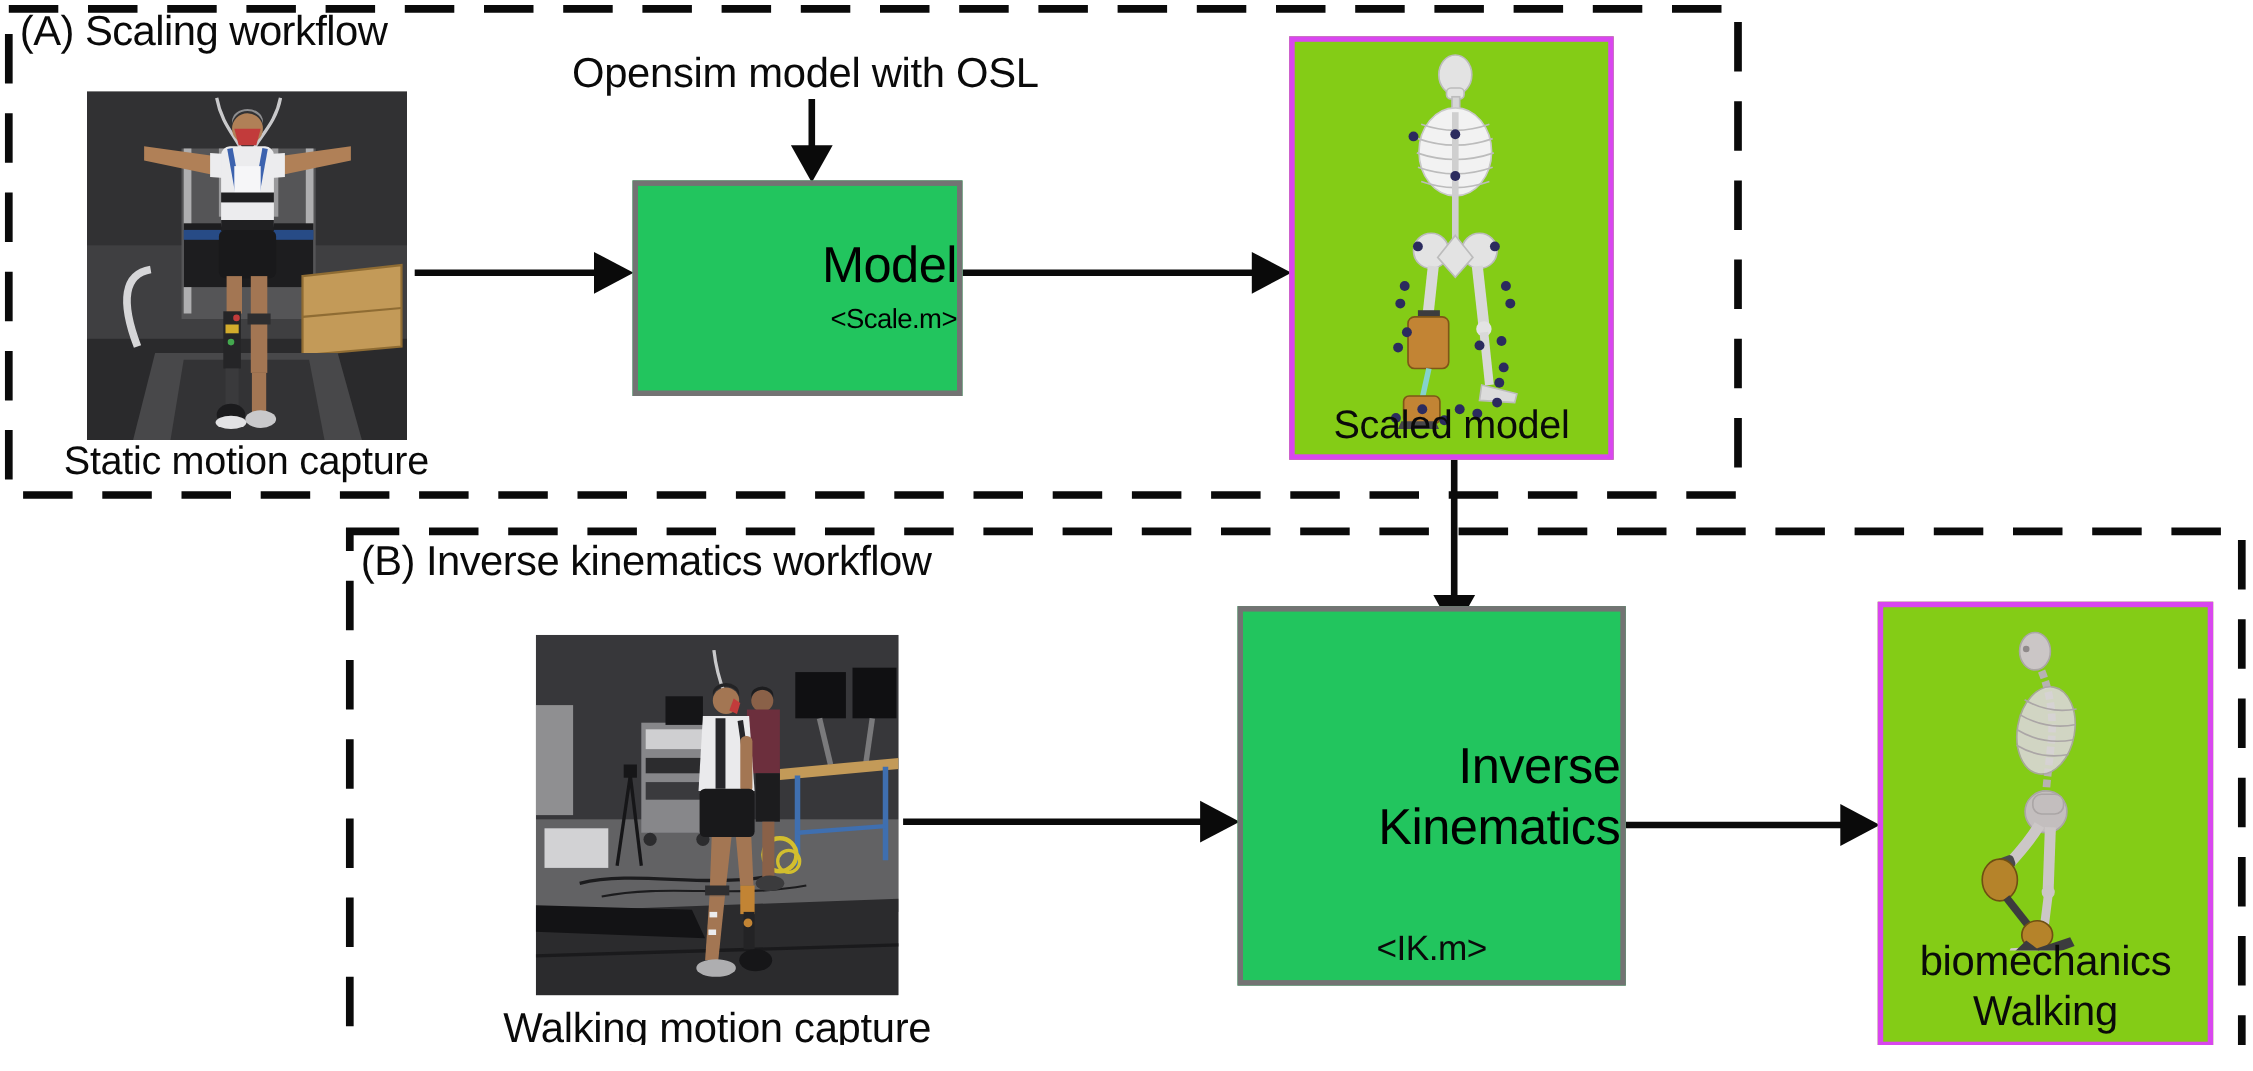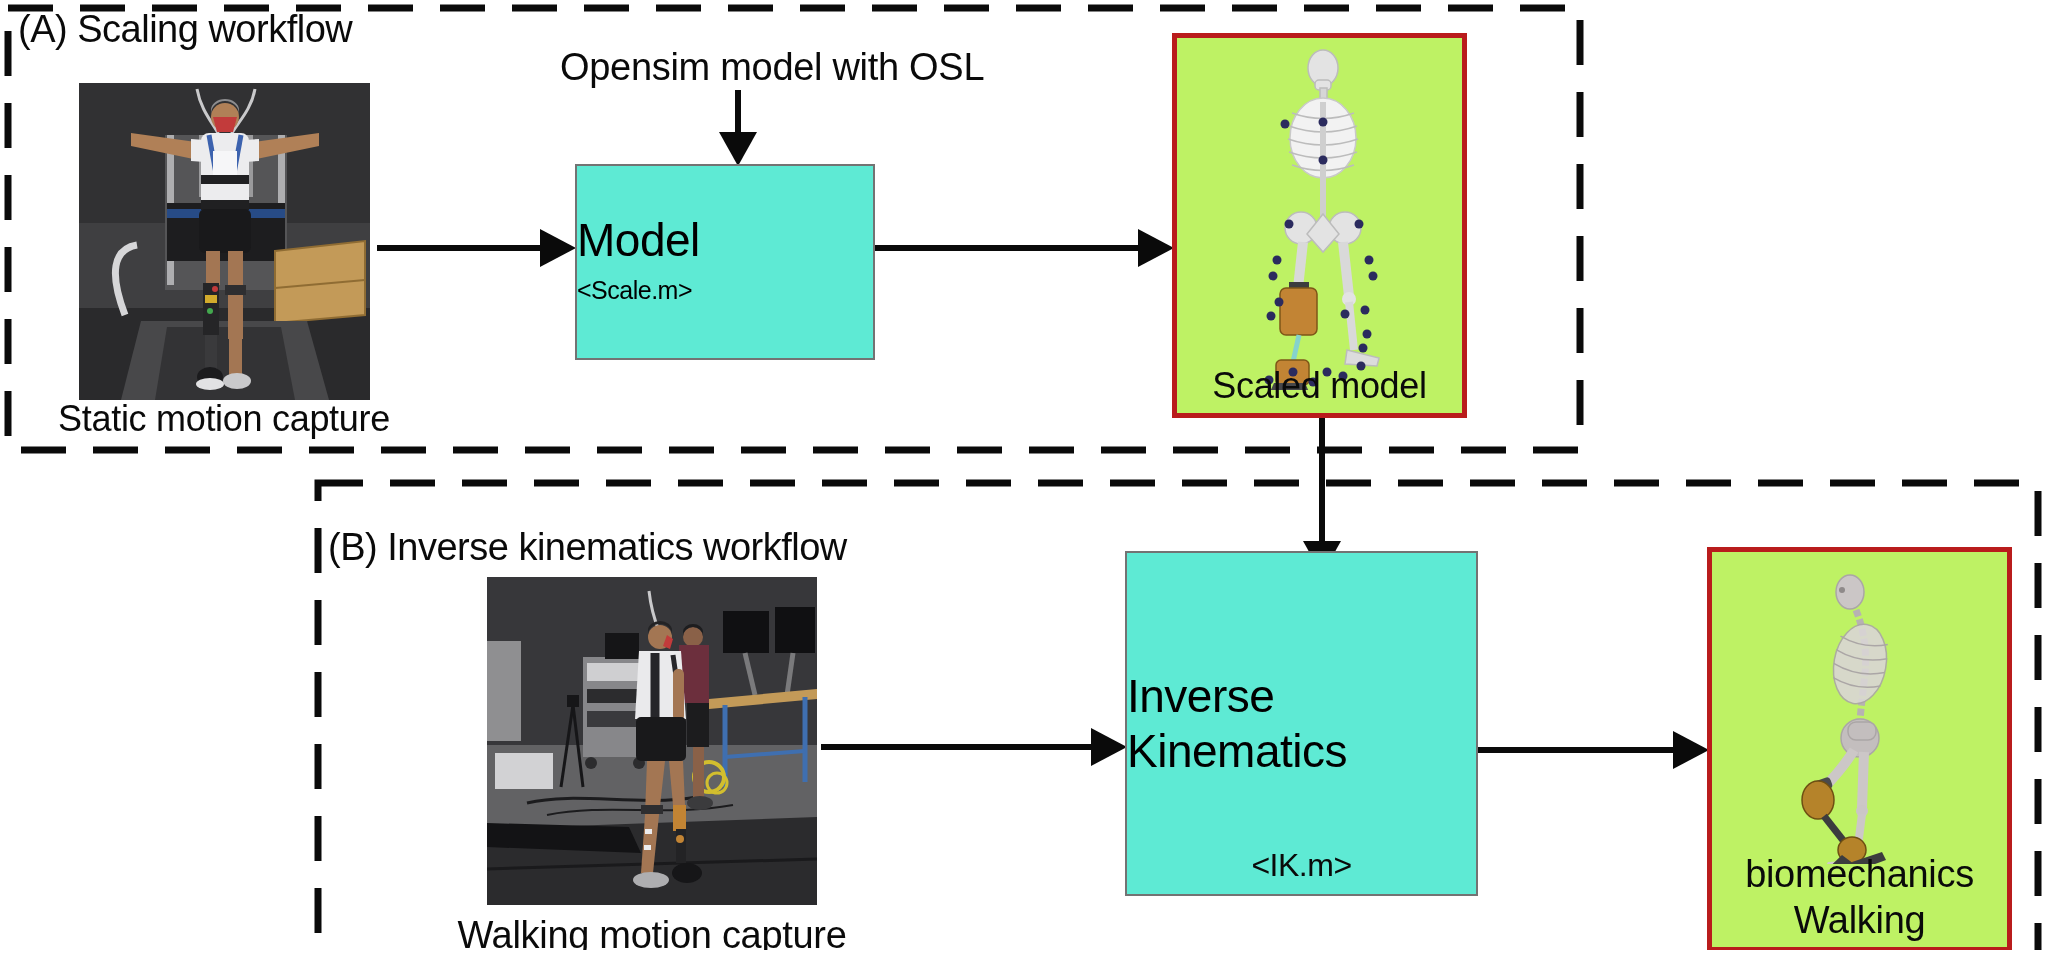--- a/index.html
+++ b/index.html
@@ -9,27 +9,27 @@
   }
   .abs{position:absolute;}
   #lines-layer{position:absolute;left:0;top:0;width:2048px;height:974px;z-index:1;}
   .section-title{
     font-size:38px;letter-spacing:-0.5px;white-space:nowrap;z-index:3;color:#0a0a0a;
   }
   .caption{
     font-size:36px;letter-spacing:-0.3px;text-align:center;white-space:nowrap;z-index:3;color:#0a0a0a;
   }
   .flow-box{
-    box-sizing:border-box;border:2px solid #737373;background:#5eead4;z-index:2;
-    display:flex;flex-direction:column;align-items:flex-start;justify-content:center;
+    box-sizing:border-box;border:5px solid #737373;background:#22c55e;z-index:2;
+    display:flex;flex-direction:column;align-items:flex-end;justify-content:center;
   }
   .flow-box .big-line{font-size:46px;line-height:55px;letter-spacing:-0.5px;}
   .flow-box .script-line{font-size:25px;line-height:44px;letter-spacing:-0.5px;}
   .img-box{
-    box-sizing:border-box;border:5px solid #b91c1c;background:#bef264;z-index:2;overflow:hidden;
+    box-sizing:border-box;border:5px solid #d946ef;background:#84cc16;z-index:2;overflow:hidden;
   }
   .img-box .inner-caption{
     position:absolute;left:0;right:0;bottom:4px;text-align:center;
     font-size:36px;letter-spacing:-0.3px;line-height:46px;z-index:4;color:#0a0a0a;
   }
   .photo{z-index:2;overflow:hidden;}
   .photo svg{display:block;}
   #ik-script{position:absolute;left:0;right:0;bottom:10px;text-align:center;
     font-size:32px;letter-spacing:-0.5px;color:#0a0a0a;}
 </style>
@@ -115,21 +115,21 @@
       <rect x="126" y="212" width="12" height="8" fill="#d2ab2c"></rect>
       <circle cx="131" cy="228" r="3" fill="#43a84e"></circle>
       <circle cx="136" cy="206" r="3" fill="#c23b3b"></circle>
       <rect x="126" y="252" width="12" height="34" fill="#3a3a3c"></rect>
       <ellipse cx="131" cy="294" rx="13" ry="10" fill="#1b1b1d"></ellipse>
       <ellipse cx="131" cy="301" rx="14" ry="6" fill="#e2e2e4"></ellipse>
     </svg>
   </div>
   <div class="abs caption" style="left:34px;top:398px;width:380px;">Static motion capture</div>
 
-  <div class="abs caption" style="left:520px;top:46px;width:420px;font-size:38px;margin-left:40px;">Opensim model with OSL</div>
+  <div class="abs caption" style="left:520px;top:46px;width:420px;font-size:38px;">Opensim model with OSL</div>
 
   <div class="abs flow-box" style="left:575px;top:164px;width:300px;height:196px;">
     <div class="big-line">Model</div>
     <div class="script-line">&lt;Scale.m&gt;</div>
   </div>
 
   <div class="abs img-box" style="left:1172px;top:33px;width:295px;height:385px;">
     <svg width="285" height="352" viewBox="0 0 285 352">
       <g fill="#e3e3e3" stroke="#bcbcbc" stroke-width="1.5">
         <ellipse cx="146" cy="30" rx="15" ry="18"></ellipse>
@@ -178,21 +178,21 @@
           <circle cx="166" cy="338" r="4.5"></circle>
           <circle cx="184" cy="328" r="4.5"></circle>
         <circle cx="116" cy="334" r="4.5"></circle>
           <circle cx="92" cy="342" r="4.5"></circle>
           <circle cx="136" cy="344" r="4.5"></circle>
       </g>
     </svg>
     <div class="inner-caption">Scaled model</div>
   </div>
 
-  <div class="abs section-title" style="left:328px;top:490px;margin-top:36px;">(B) Inverse kinematics workflow</div>
+  <div class="abs section-title" style="left:328px;top:490px;">(B) Inverse kinematics workflow</div>
 
   <div class="abs photo" style="left:487px;top:577px;width:330px;height:328px;">
     <svg width="330" height="328" viewBox="0 0 330 328">
       <rect width="330" height="328" fill="#565658"></rect>
       <rect width="330" height="168" fill="#37373a"></rect>
       <rect y="168" width="330" height="84" fill="#626264"></rect>
       <rect x="0" y="64" width="34" height="100" fill="#8f8f91"></rect>
       <rect x="236" y="34" width="46" height="42" fill="#101012"></rect>
       <rect x="288" y="30" width="40" height="46" fill="#101012"></rect>
       <line x1="258" y1="76" x2="268" y2="118" stroke="#7a7a7c" stroke-width="5"></line>

